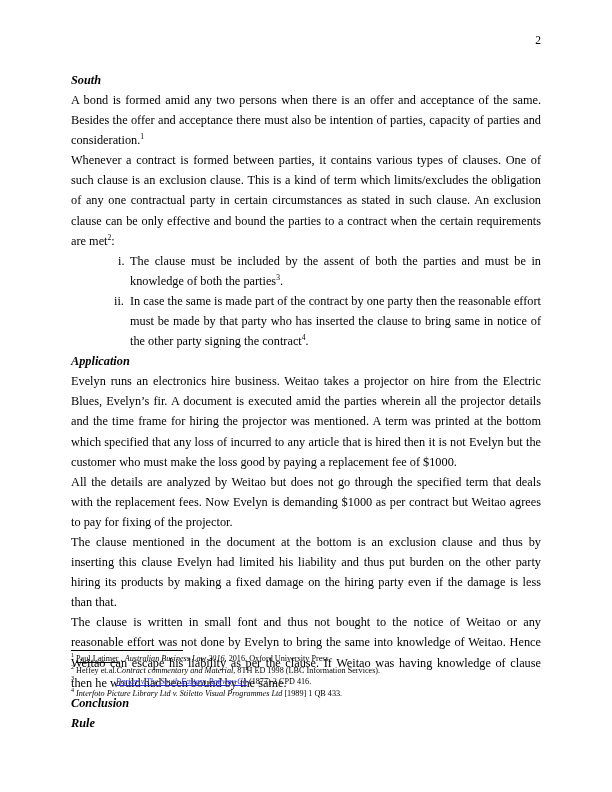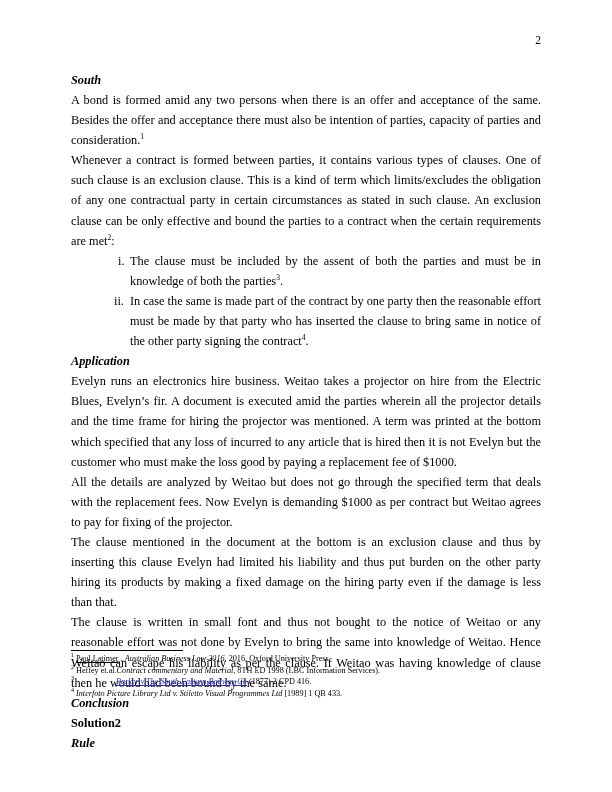--- a/index.html
+++ b/index.html
@@ -153,21 +153,20 @@
     <div class="heading">Application</div>
 
     <p class="body">Evelyn runs an electronics hire business. Weitao takes a projector on hire from the Electric Blues, Evelyn’s fir. A document is executed amid the parties wherein all the projector details and the time frame for hiring the projector was mentioned. A term was printed at the bottom which specified that any loss of incurred to any article that is hired then it is not Evelyn but the customer who must make the loss good by paying a replacement fee of $1000.</p>
     <p class="body">All the details are analyzed by Weitao but does not go through the specified term that deals with the replacement fees. Now Evelyn is demanding $1000 as per contract but Weitao agrees to pay for fixing of the projector.</p>
     <p class="body">The clause mentioned in the document at the bottom is an exclusion clause and thus by inserting this clause Evelyn had limited his liability and thus put burden on the other party hiring its products by making a fixed damage on the hiring party even if the damage is less than that.</p>
     <p class="body">The clause is written in small font and thus not bought to the notice of Weitao or any reasonable effort was not done by Evelyn to bring the same into knowledge of Weitao. Hence Weitao can escape his liability as per the clause. If Weitao was having knowledge of clause then he would had been bound by the same.</p>
 
     <div class="heading">Conclusion</div>
 
 
-    <div class="heading-plain">Solution2</div>
 
     <div class="heading">Rule</div>
 
   </div>
 
   <div class="footnotes">
     <hr class="fn-sep">
 
     <p class="fn"><span class="fn-num">1</span><span class="u">Paul Latimer</span><span> , </span><span class="it">Australian Business Law 2016</span><span>, 2016, Oxford University Press.</span></p>
 

